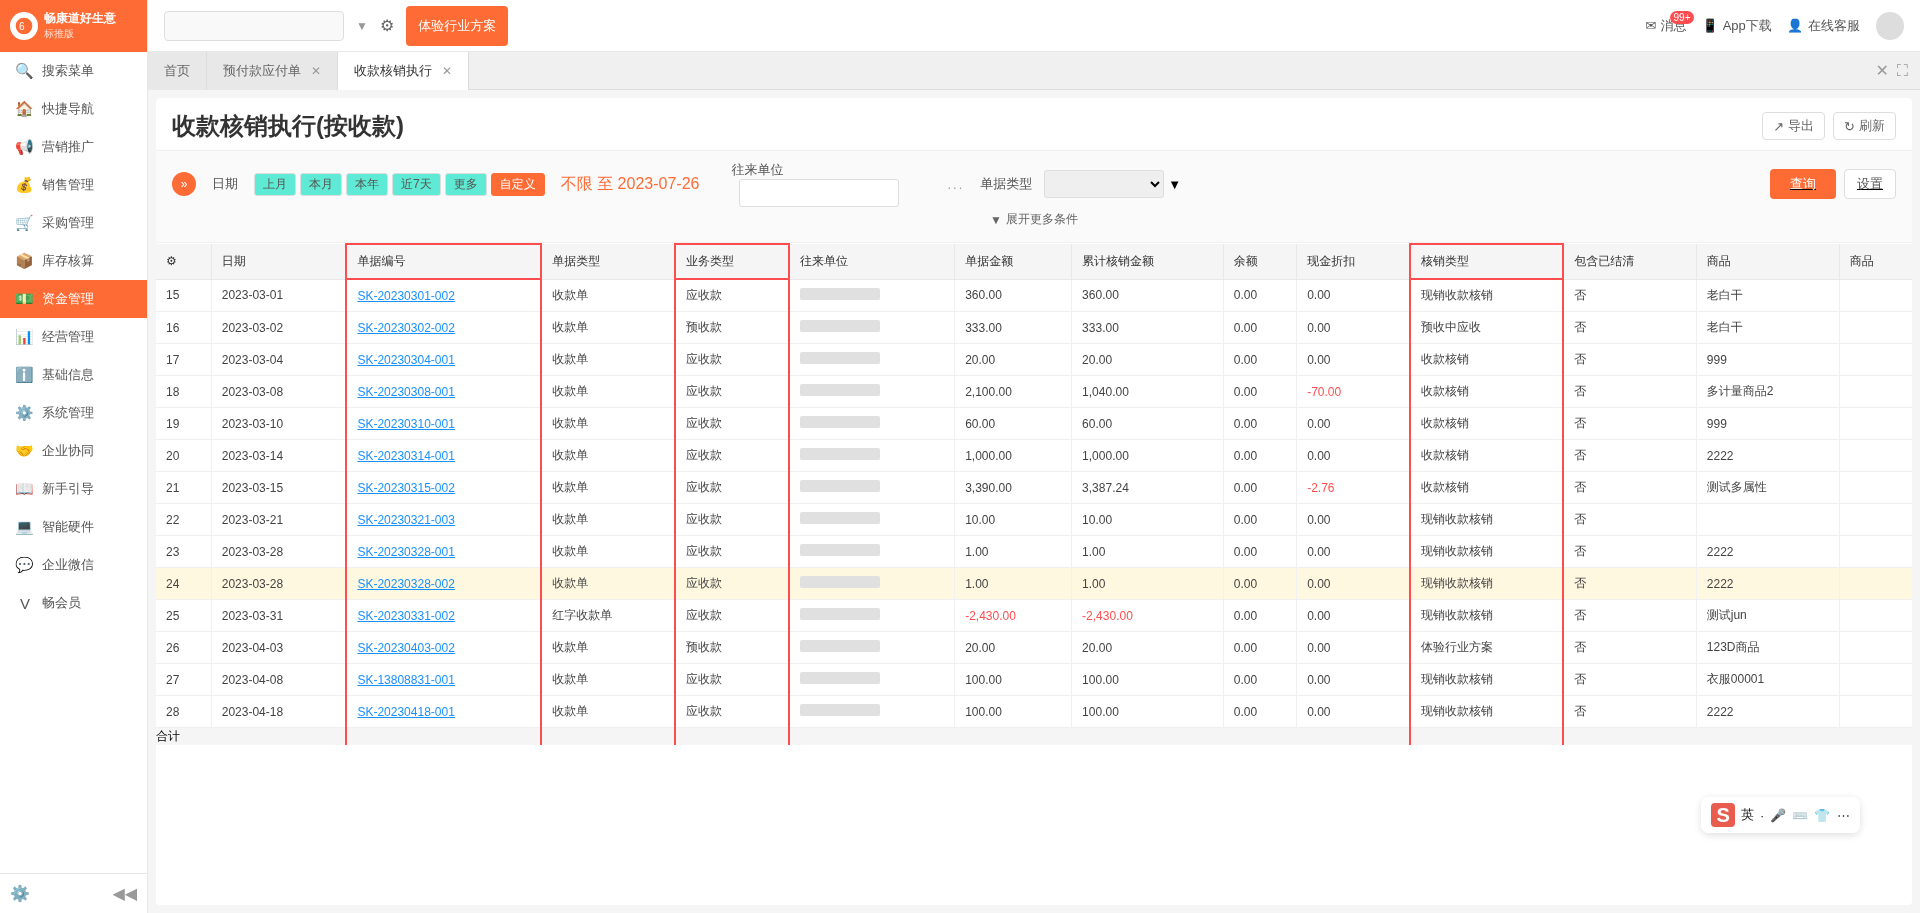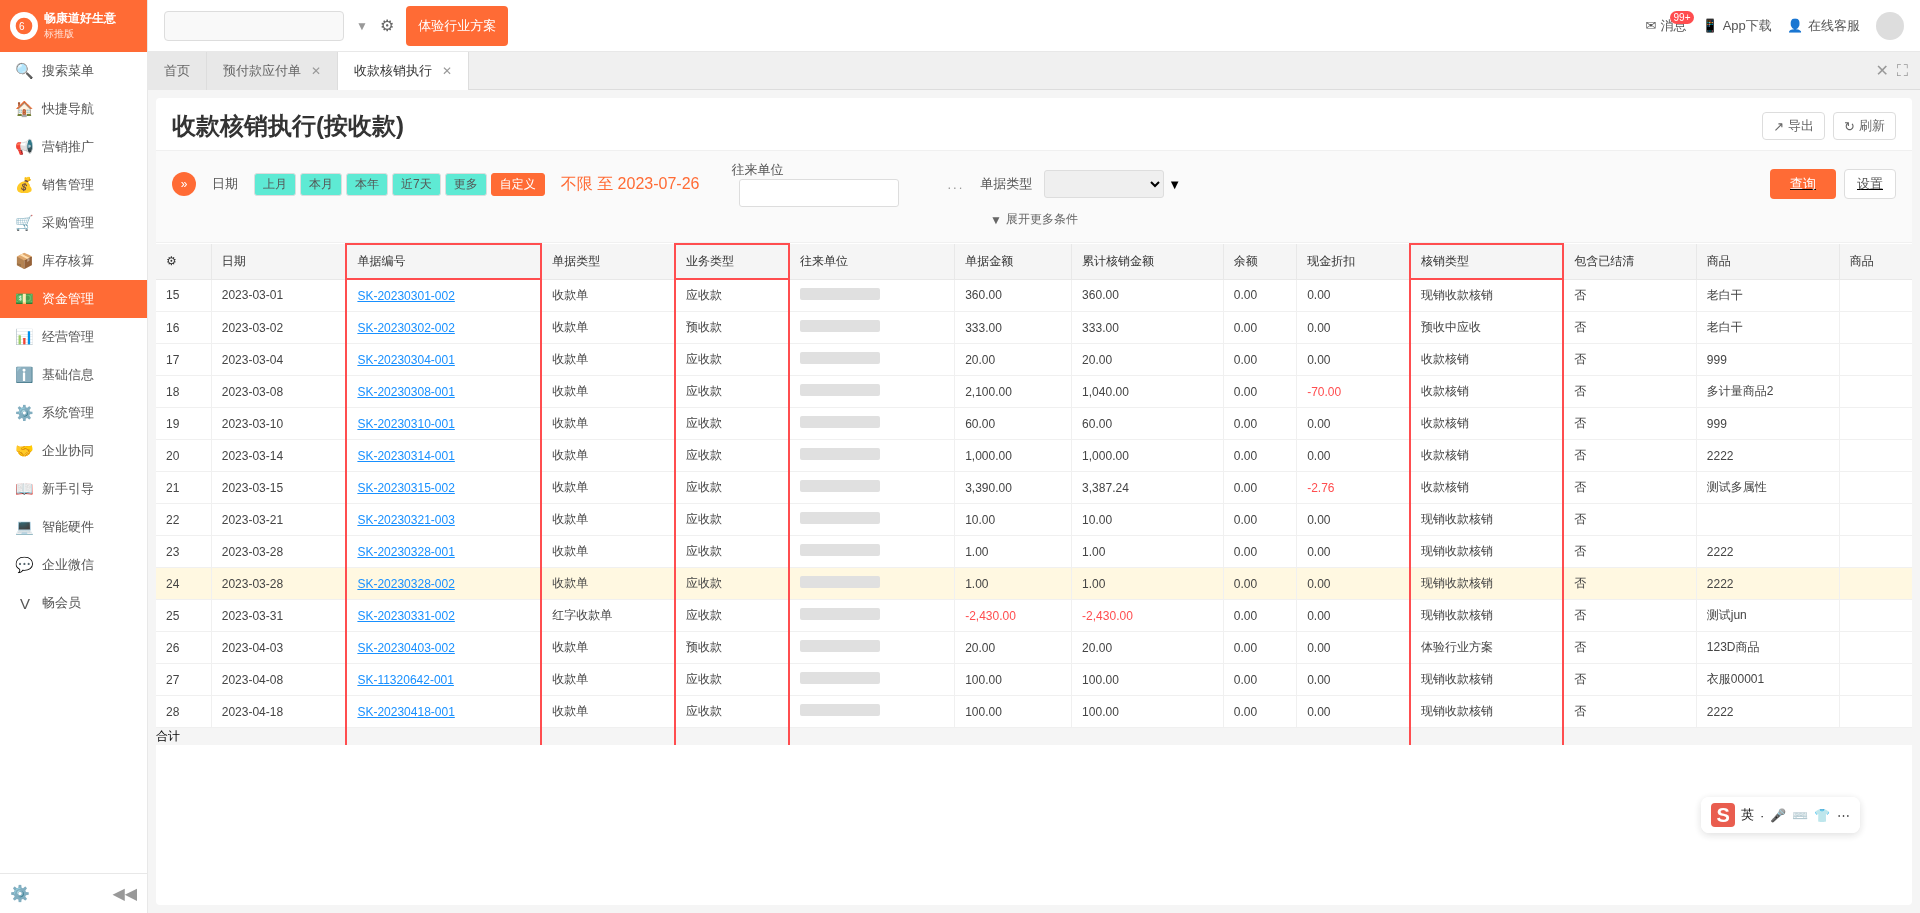--- a/index.html
+++ b/index.html
@@ -489,21 +489,21 @@
       <td>0.00</td>
       <td class="">0.00</td>
       <td class="td-bordered">体验行业方案</td>
       <td>否</td>
       <td>123D商品</td>
       <td></td>
     </tr>
             <tr>
       <td>27</td>
       <td>2023-04-08</td>
-      <td class="td-bordered"><a class="link">SK-11320642-001</a></td>
+      <td class="td-bordered"><a class="link">SK-13808831-001</a></td>
       <td>收款单</td>
       <td class="td-bordered">应收款</td>
       <td><span style="display:inline-block;width:80px;height:12px;background:#e0e0e0;border-radius:2px;"></span></td>
       <td class="">100.00</td>
       <td class="">100.00</td>
       <td>0.00</td>
       <td class="">0.00</td>
       <td class="td-bordered">现销收款核销</td>
       <td>否</td>
       <td>衣服00001</td>

